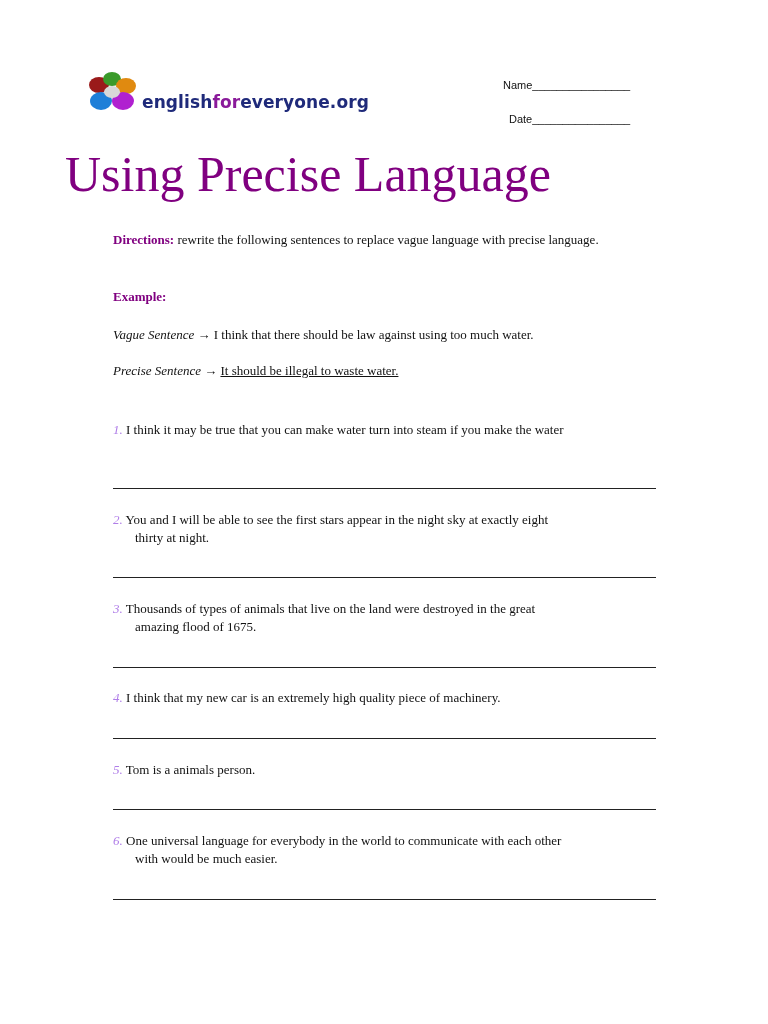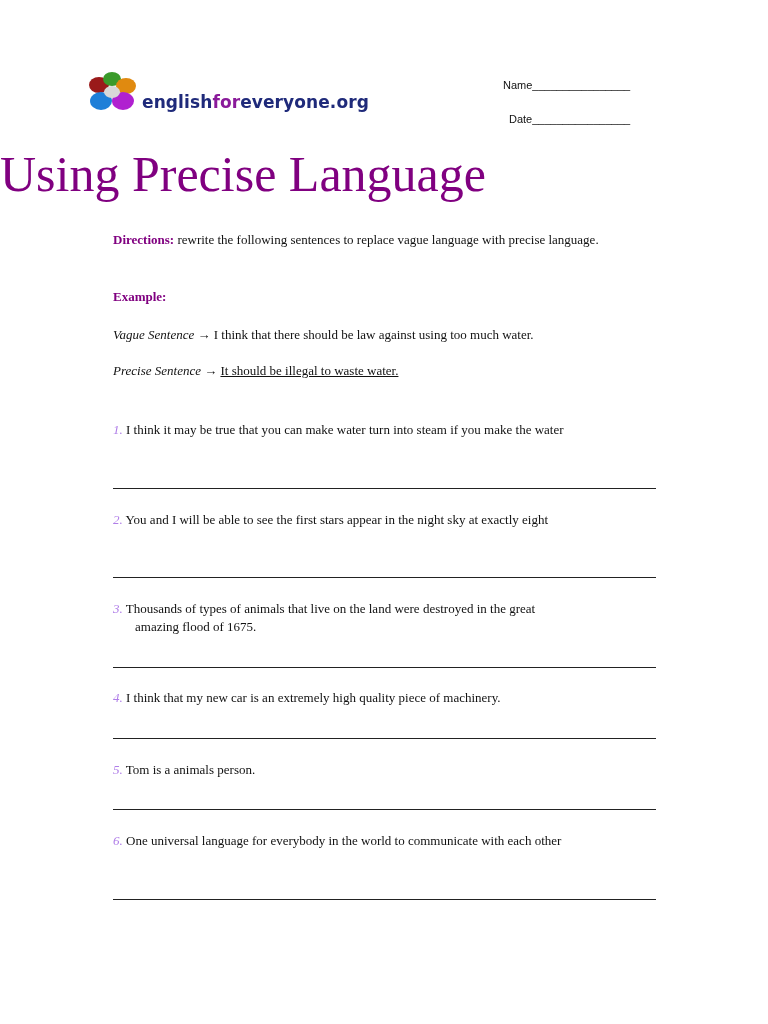--- a/index.html
+++ b/index.html
@@ -6,21 +6,21 @@
     body { width: 768px; height: 1024px; position: relative; overflow: hidden;
            font-family: "Liberation Serif", "DejaVu Serif", serif; color: #111; }
     .abs { position: absolute; }
     .logo { left: 86px; top: 70px; width: 52px; height: 44px; }
     .logo-text { left: 142px; top: 92px; font-family: "DejaVu Sans", sans-serif; font-size: 17px;
                  font-weight: bold; color: #1f2a7a; letter-spacing: 0.1px; }
     .logo-text .for { color: #8a1a9a; }
     .namedate { font-family: "Liberation Sans", sans-serif; font-size: 11px; color: #111; }
     .name { left: 503px; top: 79px; }
     .date { left: 509px; top: 113px; }
-    .title { left: 0; width: 616px; top: 145px; text-align: left; font-size: 50px; color: #800080; }
+    .title { left: 0; width: 616px; top: 145px; text-align: center; font-size: 50px; color: #800080; }
     .p { font-size: 13px; line-height: 18px; }
     .purple-b { color: #800080; font-weight: bold; }
     .directions { left: 113px; top: 231px; width: 530px; }
     .example { left: 113px; top: 288px; }
     .vague { left: 113px; top: 326px; }
     .precise { left: 113px; top: 362px; }
     .italic { font-style: italic; }
     .underline { text-decoration: underline; }
     .q { left: 113px; width: 545px; }
     .q .num { color: #b07ee8; font-style: italic; }
@@ -51,26 +51,26 @@
 
 <div class="abs p example purple-b">Example:</div>
 
 <div class="abs p vague"><span class="italic">Vague Sentence</span> <span>→</span><span> I think that there should be law against using too much water.</span></div>
 
 <div class="abs p precise"><span class="italic">Precise Sentence</span> <span>→</span> <span class="underline">It should be illegal to waste water.</span></div>
 
 <div class="abs p q" style="top:421px"><span class="num">1.</span> <span>I think it may be true that you can make water turn into steam if you make the water</span></div>
 <div class="abs line" style="top:488px"></div>
 
-<div class="abs p q" style="top:511px"><span class="num">2.</span> <span>You and I will be able to see the first stars appear in the night sky at exactly eight</span></div>
+<div class="abs p q" style="top:511px"><span class="num">2.</span> <span>You and I will be able to see the first stars appear in the night sky at exactly eight</span><span class="cont">thirty at night.</span></div>
 <div class="abs line" style="top:577px"></div>
 
 <div class="abs p q" style="top:600px"><span class="num">3.</span> <span>Thousands of types of animals that live on the land were destroyed in the great</span><span class="cont">amazing flood of 1675.</span></div>
 <div class="abs line" style="top:667px"></div>
 
 <div class="abs p q" style="top:689px"><span class="num">4.</span> <span>I think that my new car is an extremely high quality piece of machinery.</span></div>
 <div class="abs line" style="top:738px"></div>
 
 <div class="abs p q" style="top:761px"><span class="num">5.</span> <span>Tom is a animals person.</span></div>
 <div class="abs line" style="top:809px"></div>
 
-<div class="abs p q" style="top:832px"><span class="num">6.</span> <span>One universal language for everybody in the world to communicate with each other</span></div>
+<div class="abs p q" style="top:832px"><span class="num">6.</span> <span>One universal language for everybody in the world to communicate with each other</span><span class="cont">with would be much easier.</span></div>
 <div class="abs line" style="top:899px"></div>
 
 </body></html>

